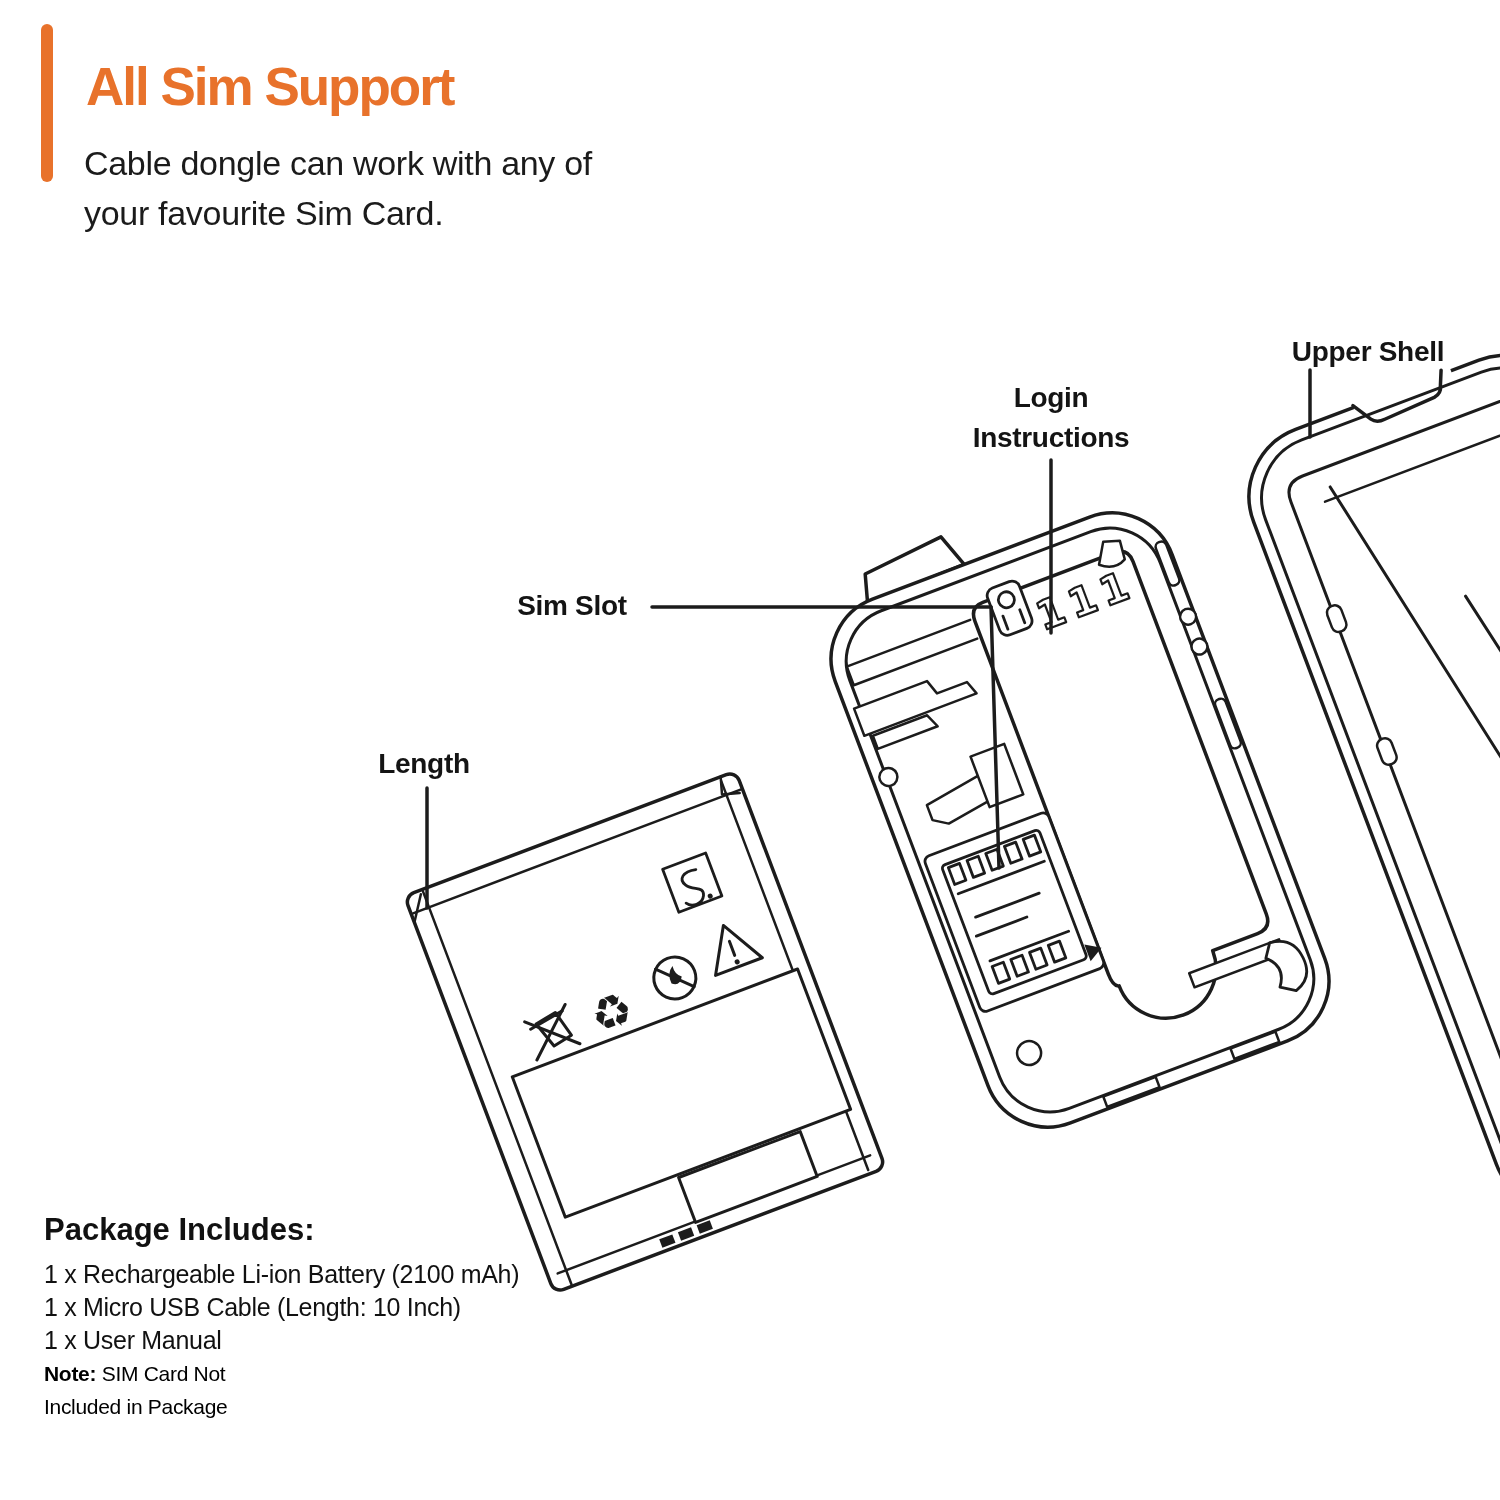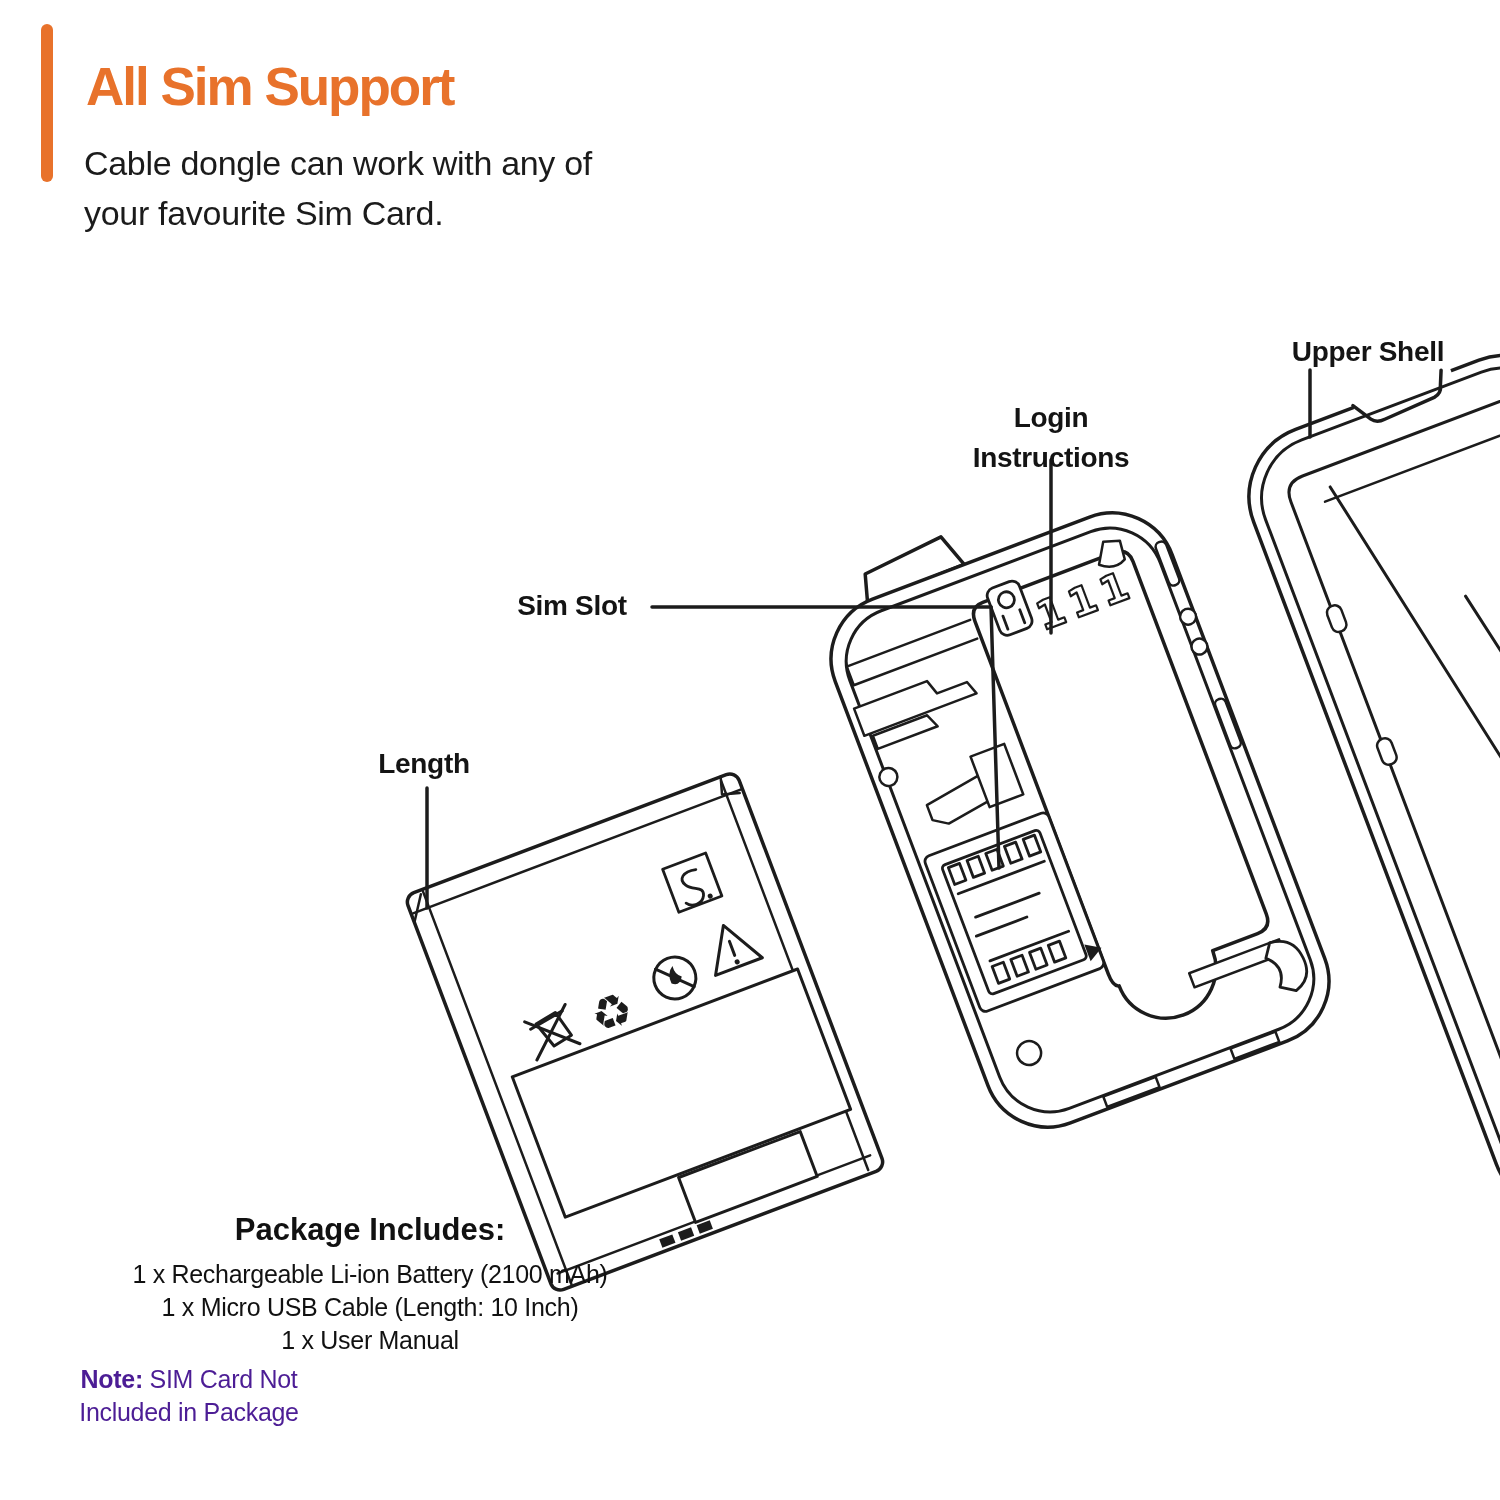--- a/index.html
+++ b/index.html
@@ -11,27 +11,27 @@
               background:var(--accent,#E8722B);border-radius:6px;}
   .title{position:absolute;left:86px;top:56px;font-size:53px;font-weight:700;
          letter-spacing:-2px;color:var(--accent,#E8722B);white-space:nowrap;}
   .subtitle{position:absolute;left:84px;top:138px;width:580px;font-size:34px;
             line-height:50px;letter-spacing:-0.3px;color:#1b1b1b;}
 
   .part-label{position:absolute;font-size:28px;font-weight:700;letter-spacing:-0.3px;
               color:#141414;text-align:center;line-height:40px;}
   .label-battery{left:324px;top:744px;width:200px;}
   .label-simslot{left:472px;top:586px;width:200px;}
-  .label-login{left:926px;top:398px;width:250px;}
+  .label-login{left:926px;top:378px;width:250px;}
   .label-uppershell{left:1268px;top:332px;width:200px;}
 
-  .package{position:absolute;left:60px;top:1212px;width:620px;text-align:center;}
+  .package{position:absolute;left:44px;top:1212px;width:620px;}
   .package-heading{font-size:31px;font-weight:700;line-height:36px;color:#111;}
   .package-items{margin-top:10px;font-size:25px;line-height:33px;letter-spacing:-0.3px;color:#111;}
-  .package-note{margin-top:6px;width:258px;font-size:25px;line-height:33px;letter-spacing:-0.3px;color:#4c1d95;}
+  .package-note{width:258px;font-size:21px;line-height:33px;letter-spacing:-0.3px;color:#000000;}
   .bold{font-weight:700;}
 </style>
 </head>
 <body>
 
 <div class="page">
 
   <svg class="diagram-svg" viewBox="0 0 1500 1500">
     <g fill="none" stroke="#1c1c1c" stroke-width="3.5" stroke-linejoin="round" stroke-linecap="round">
 

